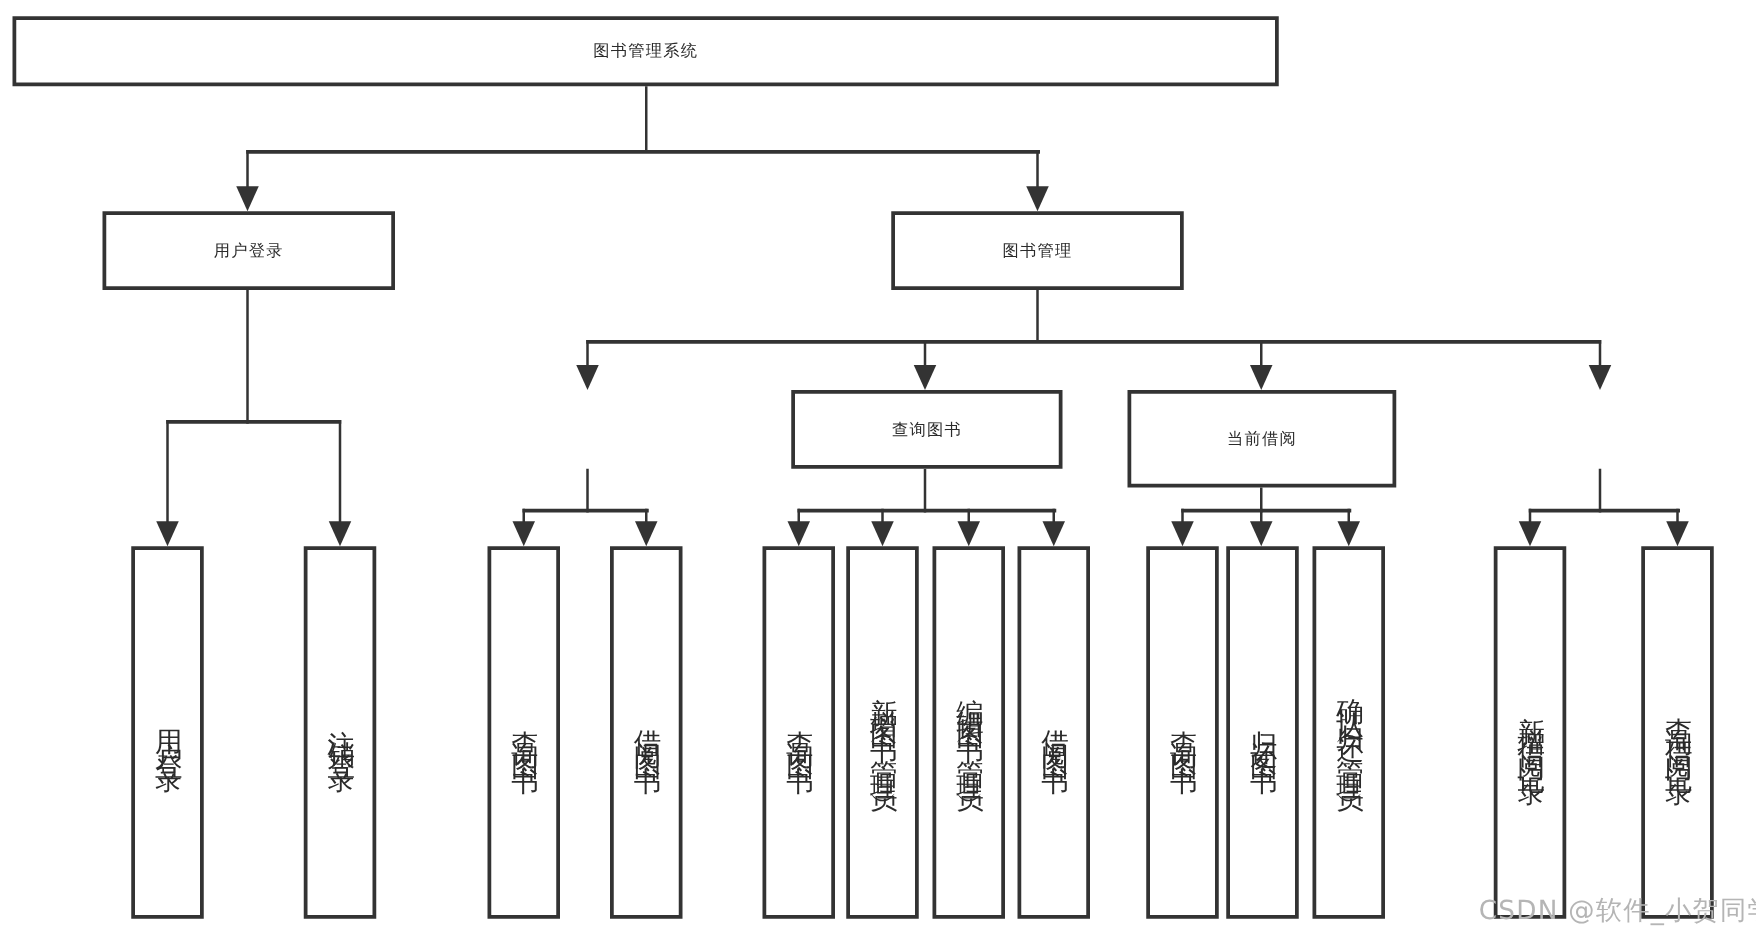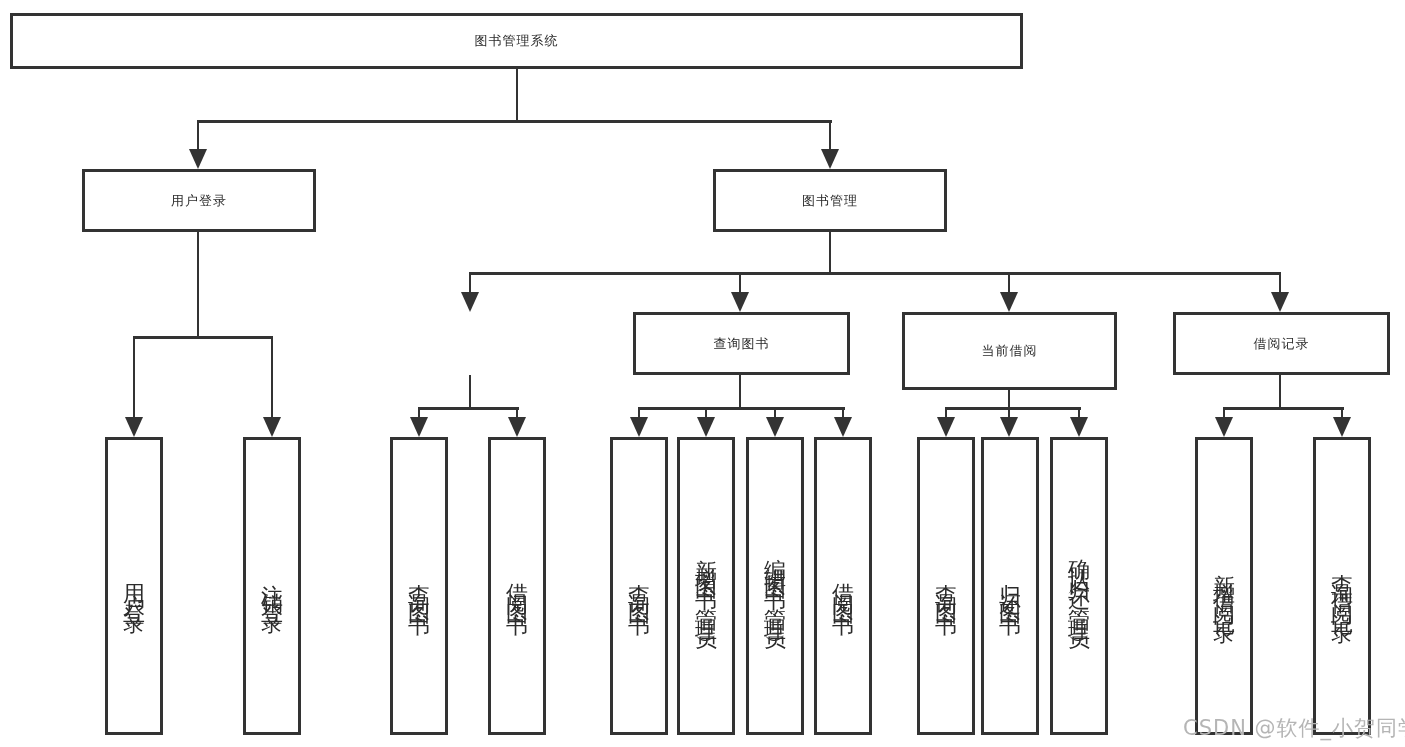--- a/index.html
+++ b/index.html
@@ -107,23 +107,20 @@
   <div class="hbox" style="left:713px;top:169px;width:234px;height:63px">
     <span>图书管理</span>
   </div>
 
   <div class="hbox" style="left:633px;top:312px;width:217px;height:63px">
     <span>查询图书</span>
   </div>
   <div class="hbox" style="left:902px;top:312px;width:215px;height:78px">
     <span>当前借阅</span>
   </div>
-  <div class="hbox" style="left:1173px;top:312px;width:217px;height:63px">
-    <span>借阅记录</span>
-  </div>
 
   <div class="vbox" style="left:105px">
     <span class="vtext">用户登录</span>
   </div>
   <div class="vbox" style="left:243px">
     <span class="vtext">注销登录</span>
   </div>
 
   <div class="vbox" style="left:390px">
     <span class="vtext">查询图书</span>

